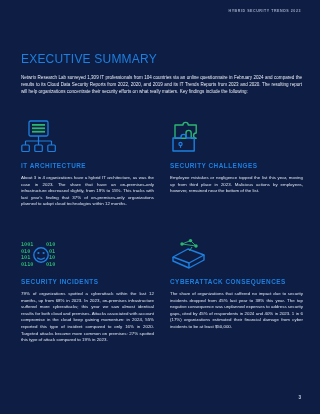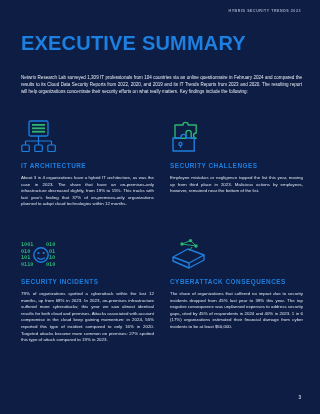--- a/index.html
+++ b/index.html
@@ -27,24 +27,24 @@
     right: 19px;
     font-size: 3.6px;
     letter-spacing: 0.55px;
     color: #9aa6c4;
     font-weight: 700;
     text-transform: uppercase;
     white-space: nowrap;
   }
   .title {
     position: absolute;
-    top: 32px;
+    top: 52px;
     left: 21px;
-    font-size: 20px;
-    font-weight: 700;
+    font-size: 12px;
+    font-weight: 400;
     letter-spacing: 0.2px;
     color: #1d7fe0;
     white-space: nowrap;
   }
   .intro {
     position: absolute;
     top: 74px;
     left: 21px;
     width: 281px;
     font-size: 4.55px;

